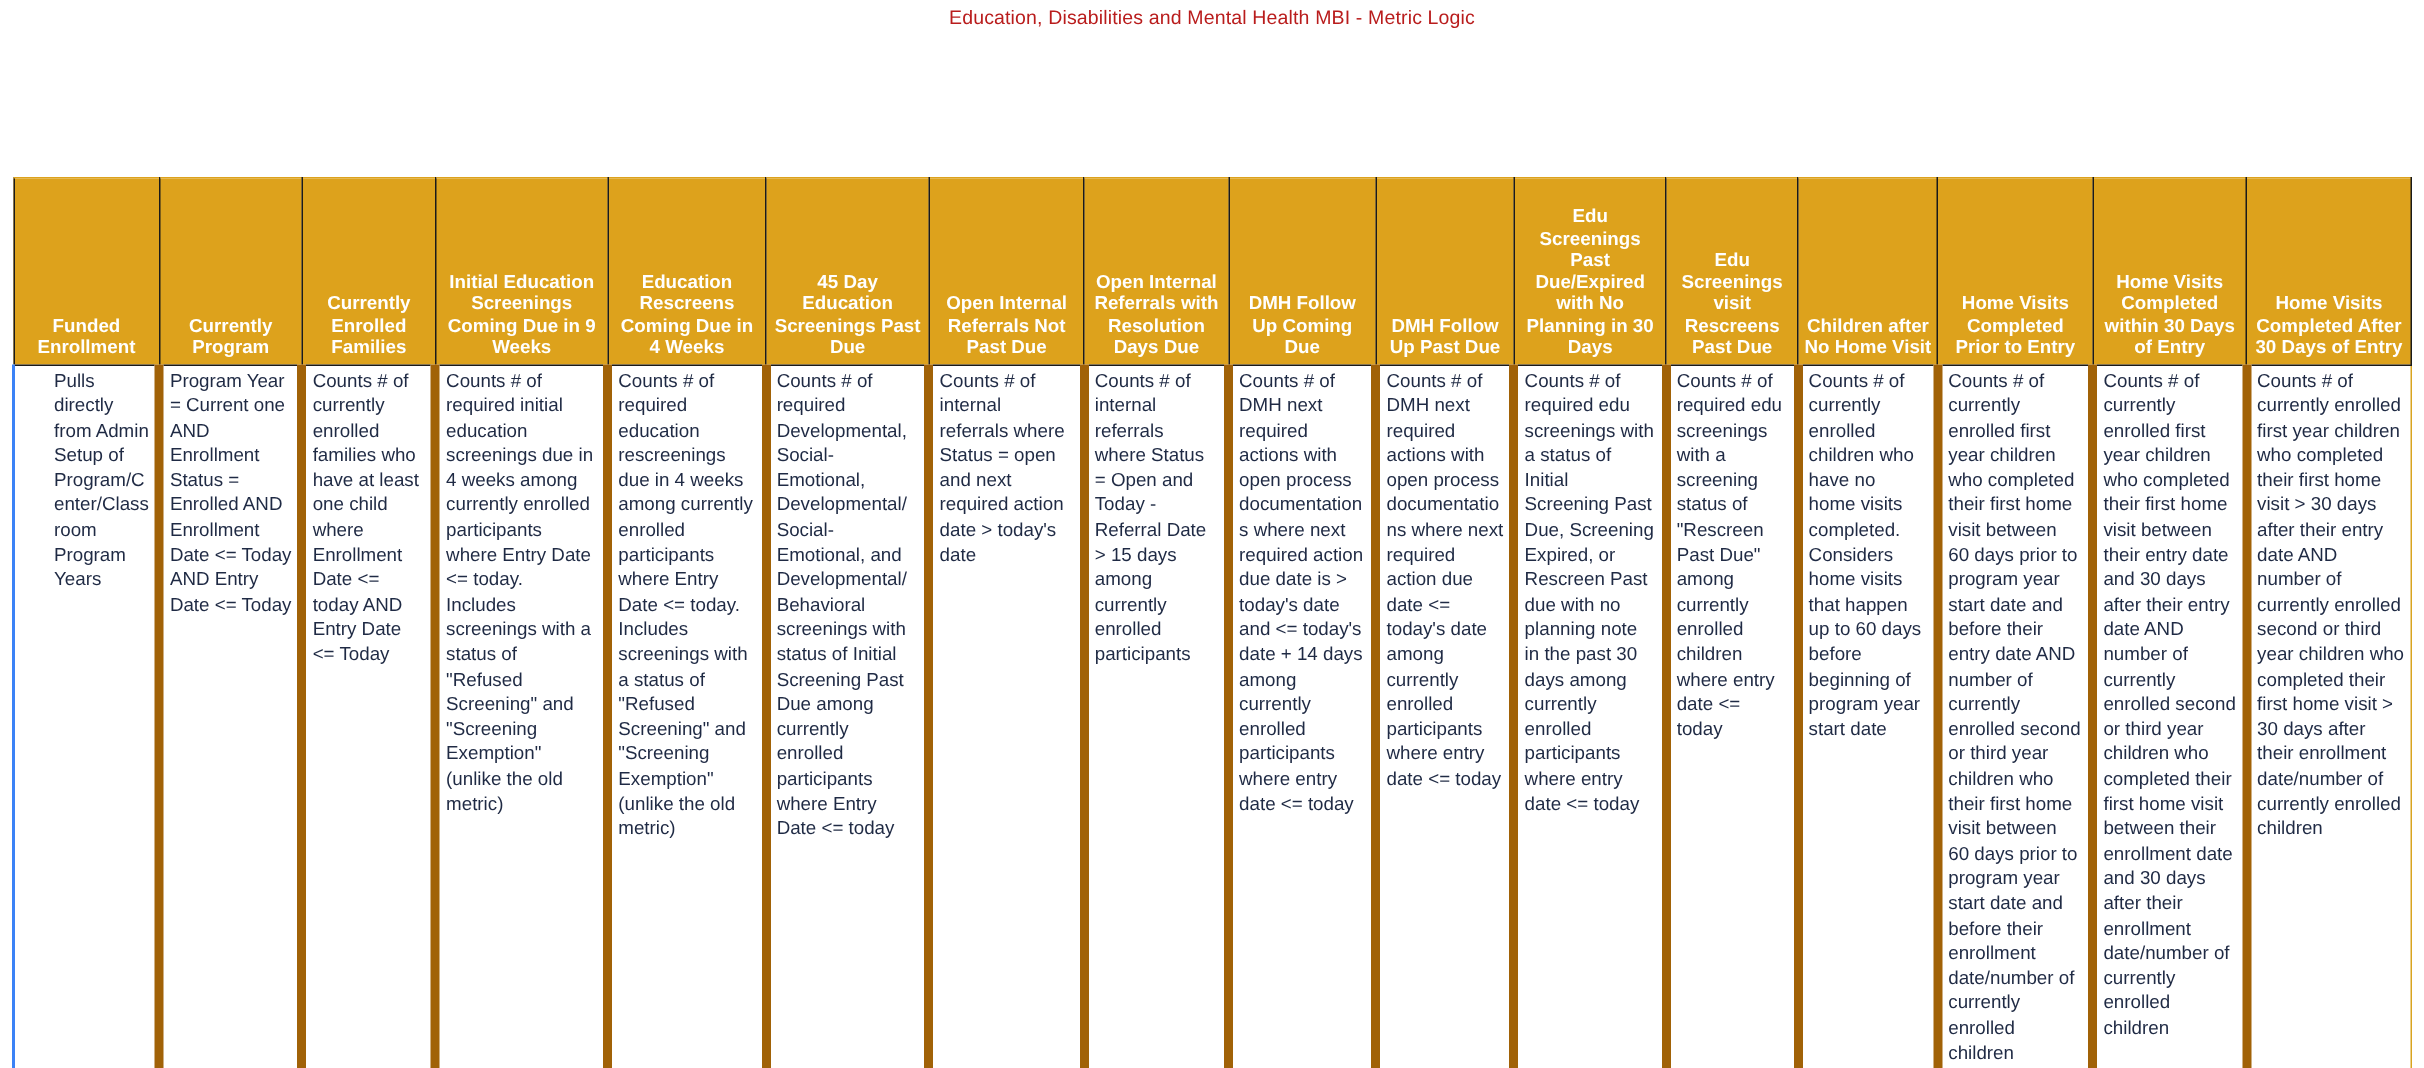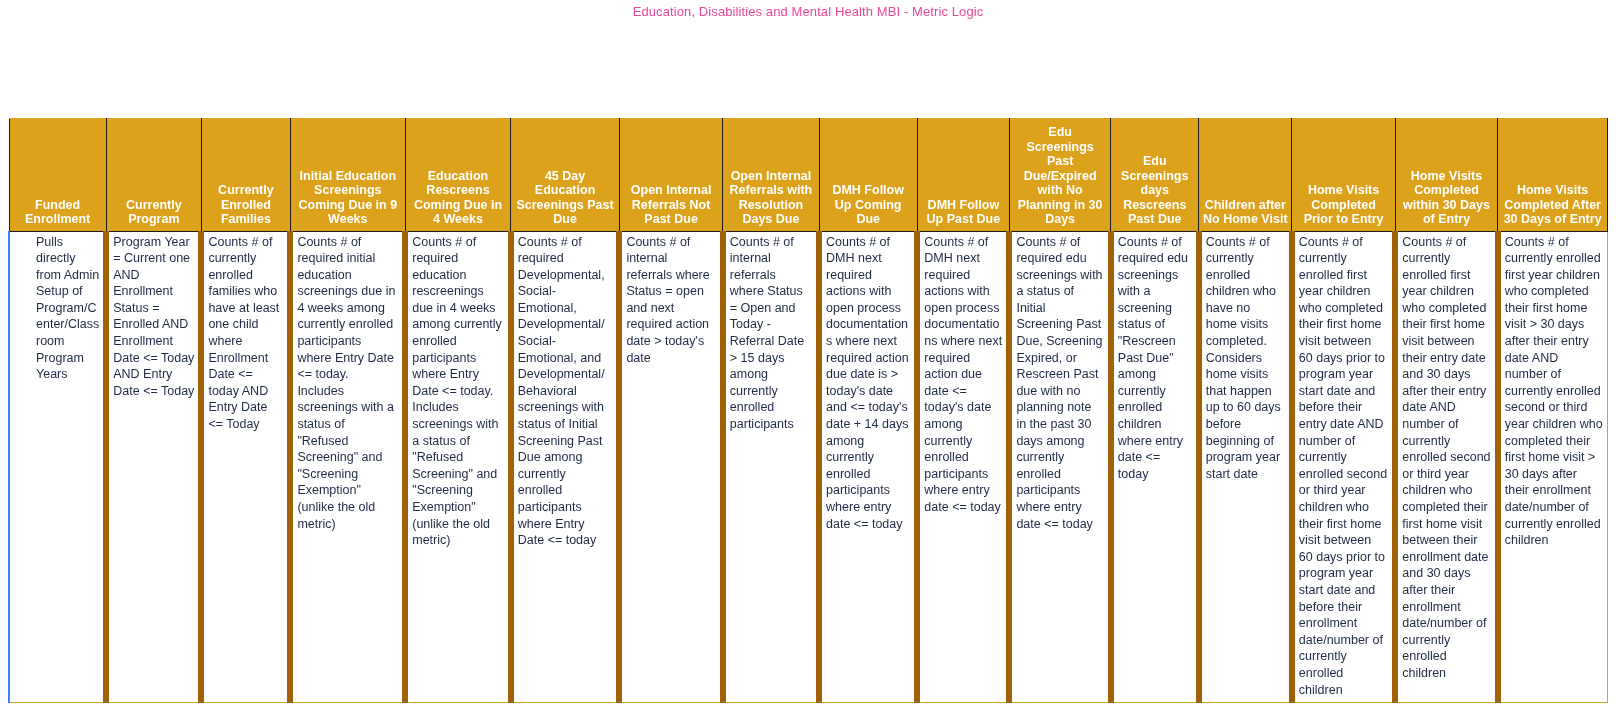--- a/index.html
+++ b/index.html
@@ -9,21 +9,21 @@
   body {
     width: 1616px;
     height: 712px;
     background: #ffffff;
     font-family: "Liberation Sans", sans-serif;
     overflow: hidden;
   }
   #page-title {
     text-align: center;
     font-size: 13px;
-    color: #ec4899;
+    color: #b91c1c;
     padding-top: 4px;
     letter-spacing: 0.1px;
     font-weight: 400;
   }
   #table-wrap {
     position: absolute;
     left: 8px;
     top: 118px;
     width: 1600px;
   }
@@ -33,21 +33,21 @@
     width: 1600px;
   }
   table.metric-logic th {
     background: #dda21c;
     color: #ffffff;
     font-weight: bold;
     font-size: 12.5px;
     line-height: 14.5px;
     text-align: center;
     vertical-align: bottom;
-    padding: 6px 3px 4px 3px;
+    padding: 18px 3px 4px 3px;
     height: 112px;
     border-left: 1px solid #1a1a1a;
     border-right: 1px solid #1a1a1a;
     border-top: 1px solid #dda21c;
     border-bottom: 1px solid #1a1a1a;
     box-sizing: border-box;
   }
   table.metric-logic td {
     vertical-align: top;
     text-align: left;
@@ -98,21 +98,21 @@
           <th>Currently Program</th>
           <th>Currently Enrolled Families</th>
           <th>Initial Education Screenings Coming Due in 9 Weeks</th>
           <th>Education Rescreens Coming Due in 4 Weeks</th>
           <th>45 Day Education Screenings Past Due</th>
           <th>Open Internal Referrals Not Past Due</th>
           <th>Open Internal Referrals with Resolution Days Due</th>
           <th>DMH Follow Up Coming Due</th>
           <th>DMH Follow Up Past Due</th>
           <th>Edu Screenings Past Due/Expired with No Planning in 30 Days</th>
-          <th>Edu Screenings days Rescreens Past Due</th>
+          <th>Edu Screenings visit Rescreens Past Due</th>
           <th>Children after No Home Visit</th>
           <th>Home Visits Completed Prior to Entry</th>
           <th>Home Visits Completed within 30 Days of Entry</th>
           <th>Home Visits Completed After 30 Days of Entry</th>
         </tr>
     </thead>
     <tbody>
       <tr id="body-row" class="body-row">
           <td>Pulls directly from Admin Setup of Program/Center/Classroom Program Years</td>
           <td>Program Year = Current one AND Enrollment Status = Enrolled AND Enrollment Date &lt;= Today AND Entry Date &lt;= Today</td>

